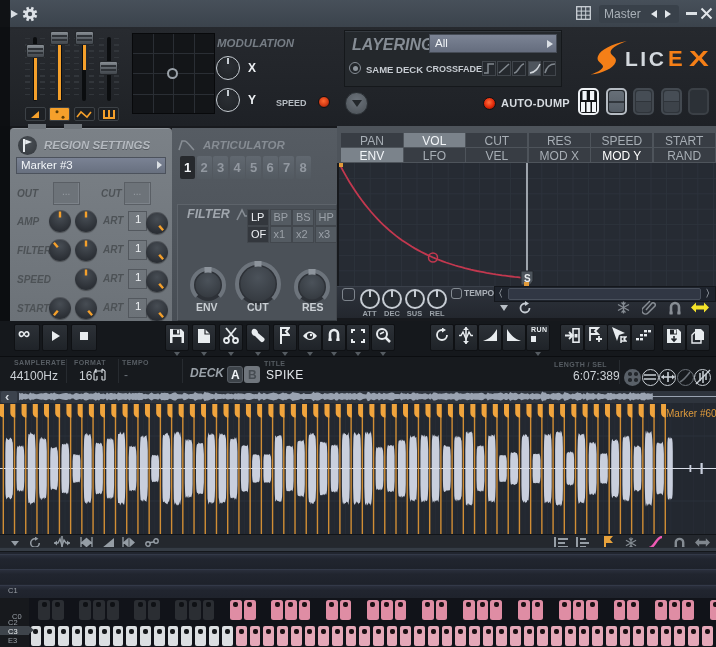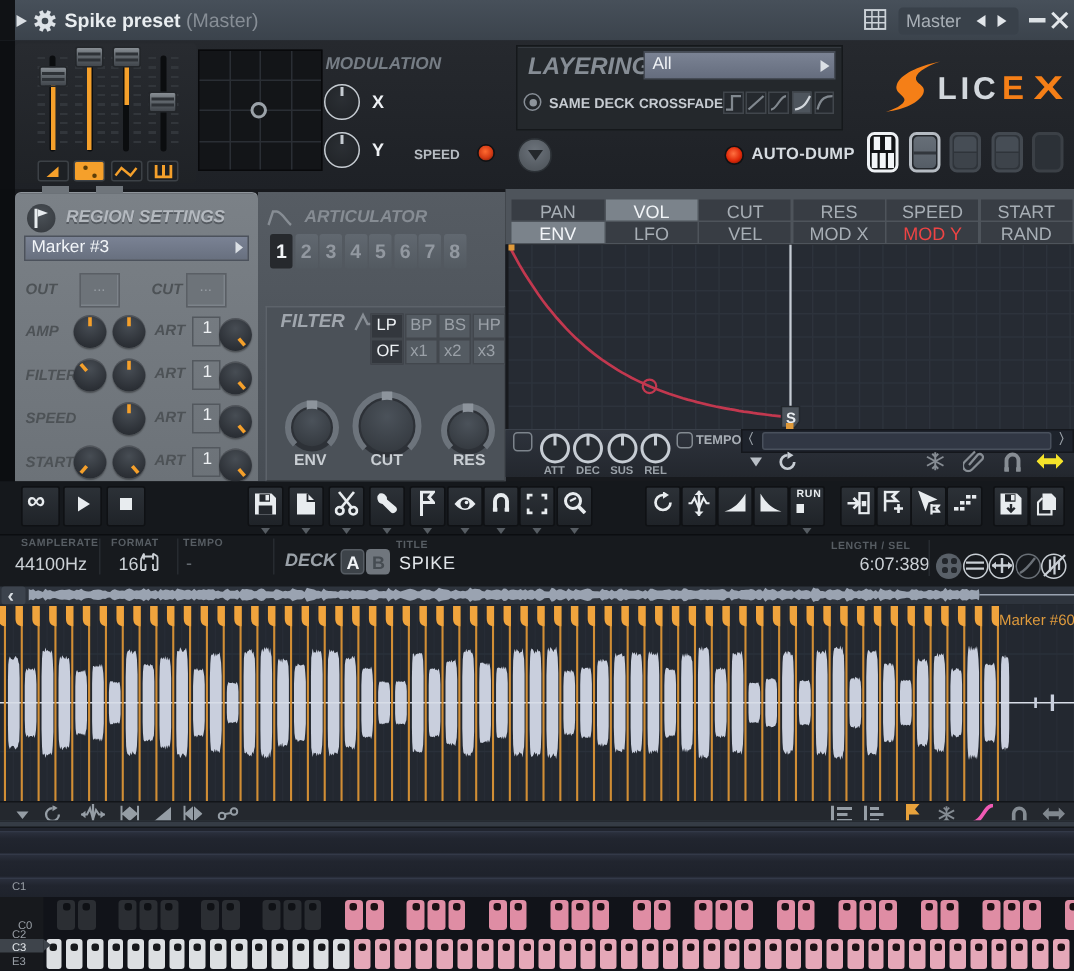--- a/index.html
+++ b/index.html
@@ -16,21 +16,20 @@
       <line x1="12.1" y1="9.7" x2="14.7" y2="10.8" stroke="#dde2e7" stroke-width="2.6"></line>
       <line x1="9.7" y1="12.1" x2="10.8" y2="14.7" stroke="#dde2e7" stroke-width="2.6"></line>
       <line x1="6.3" y1="12.1" x2="5.2" y2="14.7" stroke="#dde2e7" stroke-width="2.6"></line>
       <line x1="3.9" y1="9.7" x2="1.3" y2="10.8" stroke="#dde2e7" stroke-width="2.6"></line>
       <line x1="3.9" y1="6.3" x2="1.3" y2="5.2" stroke="#dde2e7" stroke-width="2.6"></line>
       <line x1="6.3" y1="3.9" x2="5.2" y2="1.3" stroke="#dde2e7" stroke-width="2.6"></line>
       <line x1="9.7" y1="3.9" x2="10.8" y2="1.3" stroke="#dde2e7" stroke-width="2.6"></line>
       <line x1="12.1" y1="6.3" x2="14.7" y2="5.2" stroke="#dde2e7" stroke-width="2.6"></line>
       <circle cx="8" cy="8" r="2.2" fill="#3f474f"></circle>
     </svg>
-    <div class="t" style="left:43px;top:6px;font-size:13px;font-weight:bold;color:#e9edf0;">Spike preset <span style="color:#878e96;font-weight:normal">(Master)</span></div>
     <svg style="left:576px;top:6px" width="15" height="14" viewBox="0 0 15 14">
       <rect x="0.7" y="0.7" width="13.6" height="12.6" fill="none" stroke="#ccd2d8" stroke-width="1.3"></rect>
       <line x1="5.3" y1="1" x2="5.3" y2="13" stroke="#ccd2d8" stroke-width="1"></line>
       <line x1="9.7" y1="1" x2="9.7" y2="13" stroke="#ccd2d8" stroke-width="1"></line>
       <line x1="1" y1="5.1" x2="14" y2="5.1" stroke="#ccd2d8" stroke-width="1"></line>
       <line x1="1" y1="9.2" x2="14" y2="9.2" stroke="#ccd2d8" stroke-width="1"></line>
     </svg>
     <div class="" style="left:599px;top:4.5px;width:80px;height:18px;background:#39414a;border-radius:3px;"></div>
     <div class="t" style="left:604px;top:7px;font-size:12px;color:#a9b0b7;">Master</div>
     <div class="" style="left:651px;top:10px;width:0px;height:0px;border-right:6px solid #e2e6ea;border-top:4.5px solid transparent;border-bottom:4.5px solid transparent;"></div>
@@ -333,21 +332,21 @@
     <div class="t" style="left:653.55px;top:134px;font-size:12px;color:#a7aeb5;width:61.25px;text-align:center;">START</div>
     <div class="" style="left:341.3px;top:148px;width:61.25px;height:14px;background:#7b838b;"></div>
     <div class="t" style="left:341.3px;top:149px;font-size:12px;color:#f2f5f8;width:61.25px;text-align:center;">ENV</div>
     <div class="" style="left:403.75px;top:148px;width:61.25px;height:14px;background:#383d44;"></div>
     <div class="t" style="left:403.75px;top:149px;font-size:12px;color:#a7aeb5;width:61.25px;text-align:center;">LFO</div>
     <div class="" style="left:466.20000000000005px;top:148px;width:61.25px;height:14px;background:#383d44;"></div>
     <div class="t" style="left:466.20000000000005px;top:149px;font-size:12px;color:#a7aeb5;width:61.25px;text-align:center;">VEL</div>
     <div class="" style="left:528.6500000000001px;top:148px;width:61.25px;height:14px;background:#383d44;"></div>
     <div class="t" style="left:528.6500000000001px;top:149px;font-size:12px;color:#a7aeb5;width:61.25px;text-align:center;">MOD X</div>
     <div class="" style="left:591.1px;top:148px;width:61.25px;height:14px;background:#383d44;"></div>
-    <div class="t" style="left:591.1px;top:149px;font-size:12px;color:#ef4444;width:61.25px;text-align:center;">MOD Y</div>
+    <div class="t" style="left:591.1px;top:149px;font-size:12px;color:#ffffff;width:61.25px;text-align:center;">MOD Y</div>
     <div class="" style="left:653.55px;top:148px;width:61.25px;height:14px;background:#383d44;"></div>
     <div class="t" style="left:653.55px;top:149px;font-size:12px;color:#a7aeb5;width:61.25px;text-align:center;">RAND</div>
     <div class="" style="left:337px;top:162.5px;width:379px;height:123px;background:#262b33;border-left:2px solid #17191d;"></div>
     <svg style="left:339px;top:162.5px" width="377" height="123" viewBox="0 0 377 123">
       <line x1="15.6" y1="0" x2="15.6" y2="123" stroke="#2d333c" stroke-width="1"></line>
       <line x1="31.2" y1="0" x2="31.2" y2="123" stroke="#2d333c" stroke-width="1"></line>
       <line x1="46.8" y1="0" x2="46.8" y2="123" stroke="#2d333c" stroke-width="1"></line>
       <line x1="62.4" y1="0" x2="62.4" y2="123" stroke="#2d333c" stroke-width="1"></line>
       <line x1="78.0" y1="0" x2="78.0" y2="123" stroke="#2d333c" stroke-width="1"></line>
       <line x1="93.6" y1="0" x2="93.6" y2="123" stroke="#2d333c" stroke-width="1"></line>

